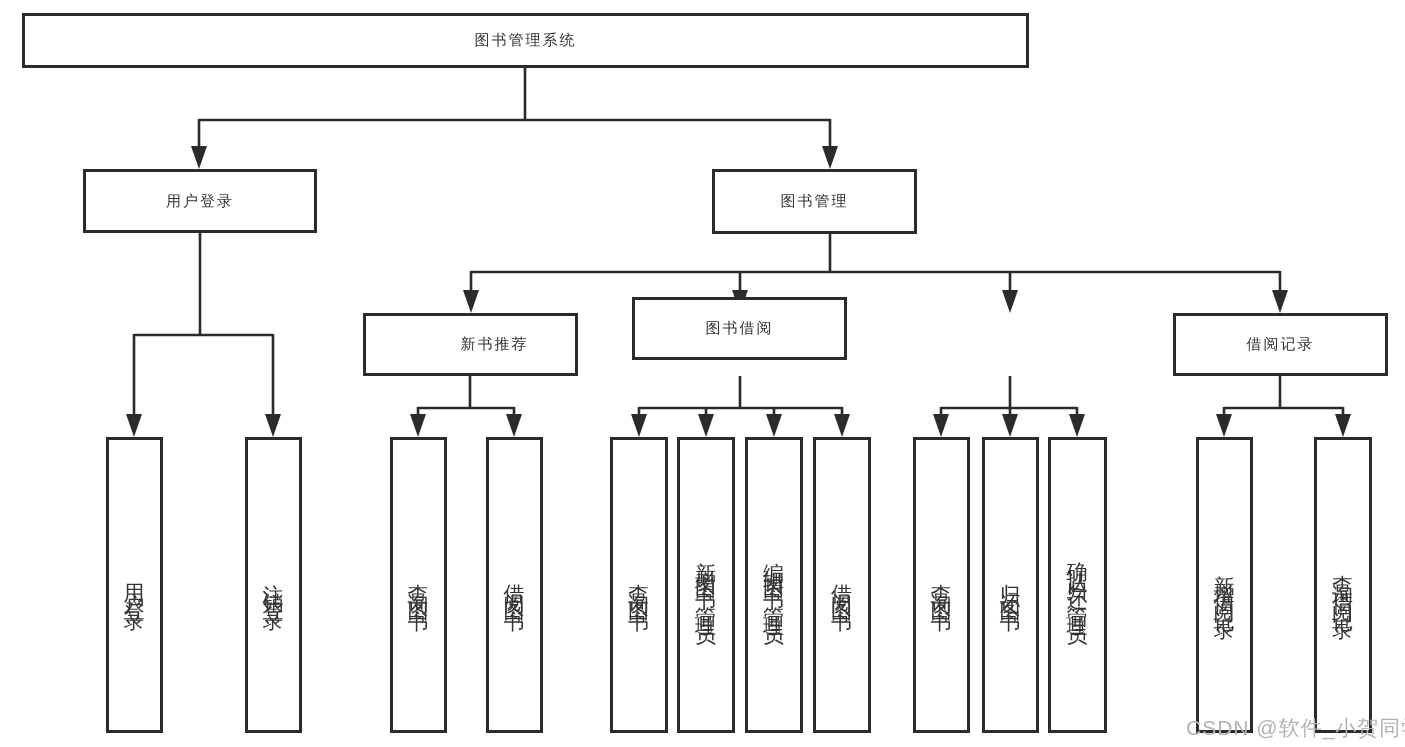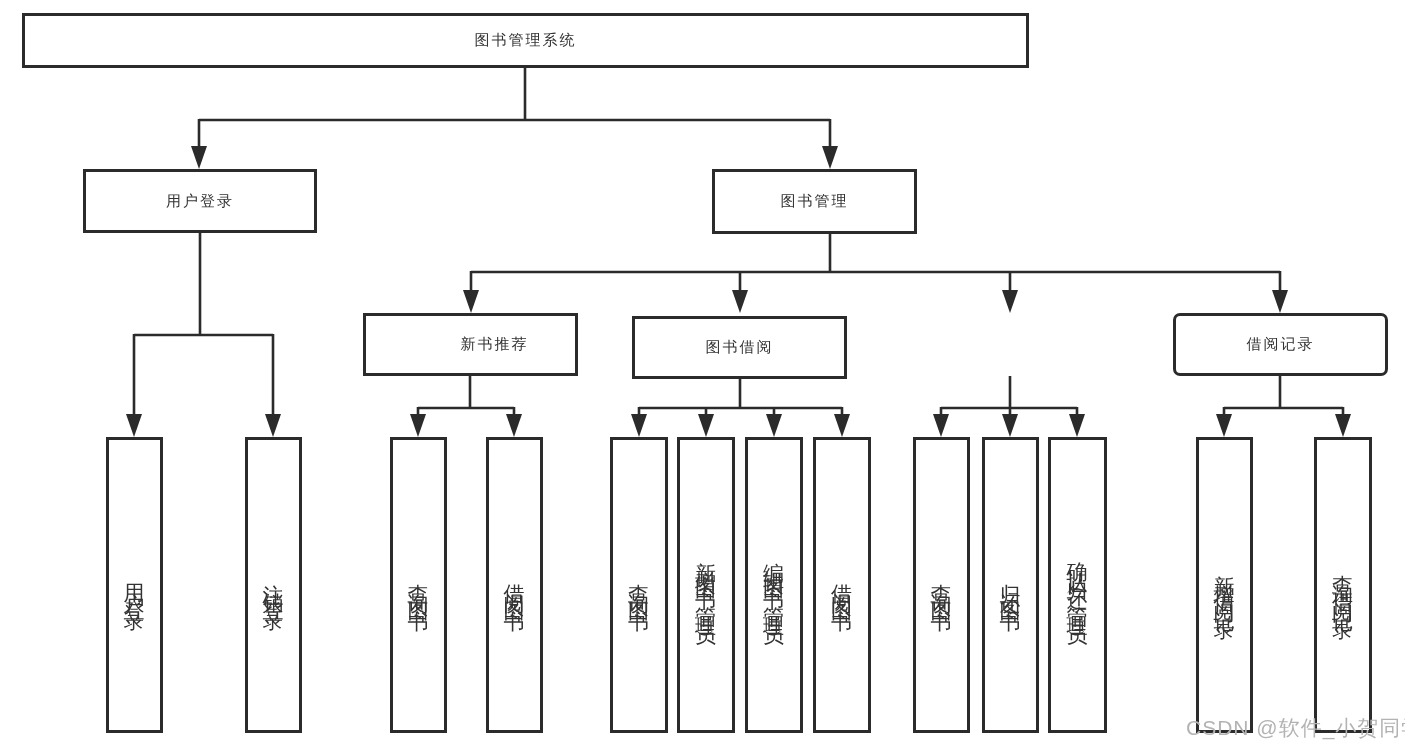--- a/index.html
+++ b/index.html
@@ -105,22 +105,22 @@
       <polygon points="1335,414 1351,414 1343,437"></polygon>
     </g>
   </svg>
 
   <div class="node" style="left:22px; top:13px; width:1007px; height:55px;">图书管理系统</div>
 
   <div class="node" style="left:83px; top:169px; width:234px; height:64px;">用户登录</div>
   <div class="node" style="left:712px; top:169px; width:205px; height:65px;">图书管理</div>
 
   <div class="node" style="left:363px; top:313px; width:215px; height:63px;padding-left:48px;">新书推荐</div>
-  <div class="node" style="left:632px; top:316px; width:215px; height:63px;text-align:right;">图书借阅</div>
-  <div class="node" style="left:1173px; top:313px; width:215px; height:63px;border-radius:7px;">借阅记录</div>
+  <div class="node" style="left:632px; top:297px; width:215px; height:63px;text-align:right;">图书借阅</div>
+  <div class="node" style="left:1173px; top:313px; width:215px; height:63px;">借阅记录</div>
 
   <div class="leaf" style="left:106px; width:57px;">
     <span class="vtext">用户登录</span>
   </div>
   <div class="leaf" style="left:245px; width:57px;">
     <span class="vtext">注销登录</span>
   </div>
 
   <div class="leaf" style="left:390px; width:57px;">
     <span class="vtext">查询图书</span>

